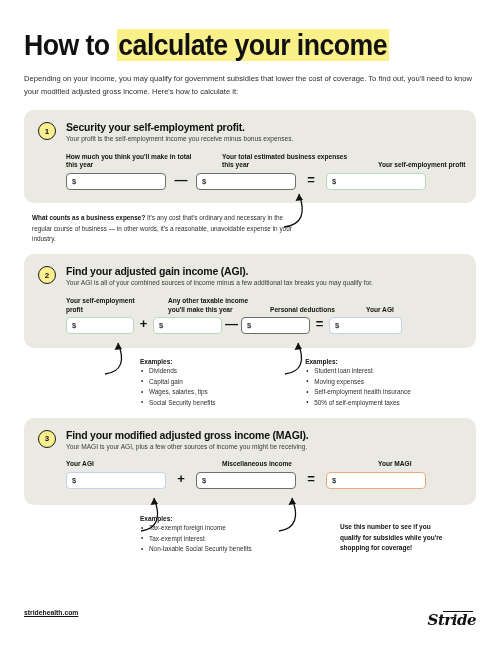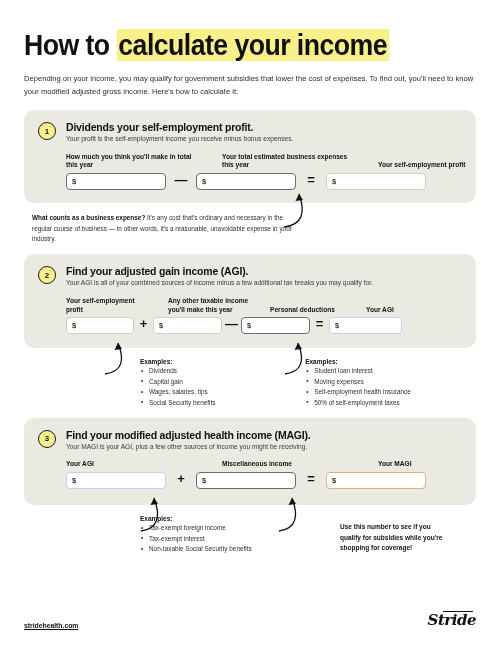--- a/index.html
+++ b/index.html
@@ -176,21 +176,21 @@
 
   .arrow { position: absolute; pointer-events: none; }
 
   
   .footer {
     position: absolute;
     left: 24px;
     right: 24px;
     bottom: 18px;
     display: flex;
-    align-items: flex-end;
+    align-items: flex-start;
     justify-content: space-between;
   }
   .footer-link {
     font-size: 6.8px;
     font-weight: bold;
     color: #111;
     text-decoration: underline;
   }
   .logo {
     font-family: "DejaVu Serif", serif;
@@ -214,26 +214,26 @@
 </style>
 </head>
 <body>
 
 <div class="page">
 
   <h1 class="headline">
     <span class="hl-plain">How to </span><span class="hl-mark">calculate your income</span>
   </h1>
 
-  <p class="intro">Depending on your income, you may qualify for government subsidies that lower the cost of expenses. To find out, you'll need to know your modified adjusted gross income. Here's how to calculate it:</p>
+  <p class="intro">Depending on your income, you may qualify for government subsidies that lower the cost of coverage. To find out, you'll need to know your modified adjusted gross income. Here's how to calculate it:</p>
 
   <div class="card step1">
     <div class="badge">1</div>
     <div class="card-body">
-      <div class="step-title">Dividends your self-employment profit.</div>
+      <div class="step-title">Security your self-employment profit.</div>
       <div class="step-sub">Your profit is the self-employment income you receive minus bonus expenses.</div>
 
       <div class="labels-row">
         <div class="fld-label" style="width:126px">How much you think you'll make in total this year</div>
         <div style="width:30px"></div>
         <div class="fld-label" style="width:126px">Your total estimated business expenses this year</div>
         <div style="width:30px"></div>
         <div class="fld-label" style="width:110px">Your self-employment profit</div>
       </div>
 
@@ -311,21 +311,21 @@
     </svg>
     <svg class="arrow" style="left:258px; top:-18px;" width="26" height="40" viewBox="0 0 26 40">
       <path d="M3 34 C 20 32, 23 20, 16 3" stroke="#111" stroke-width="1.3" fill="none"></path>
       <path d="M16 3 L 12.5 10 L 20 9 Z" fill="#111"></path>
     </svg>
   </div>
 
   <div class="card step3" style="margin-top:10px;">
     <div class="badge">3</div>
     <div class="card-body">
-      <div class="step-title">Find your modified adjusted health income (MAGI).</div>
+      <div class="step-title">Find your modified adjusted gross income (MAGI).</div>
       <div class="step-sub">Your MAGI is your AGI, plus a few other sources of income you might be receiving.</div>
 
       <div class="labels-row" style="margin-top:6px;">
         <div class="fld-label" style="width:126px">Your AGI</div>
         <div style="width:30px"></div>
         <div class="fld-label" style="width:126px">Miscellaneous income</div>
         <div style="width:30px"></div>
         <div class="fld-label" style="width:100px">Your MAGI</div>
       </div>
 

